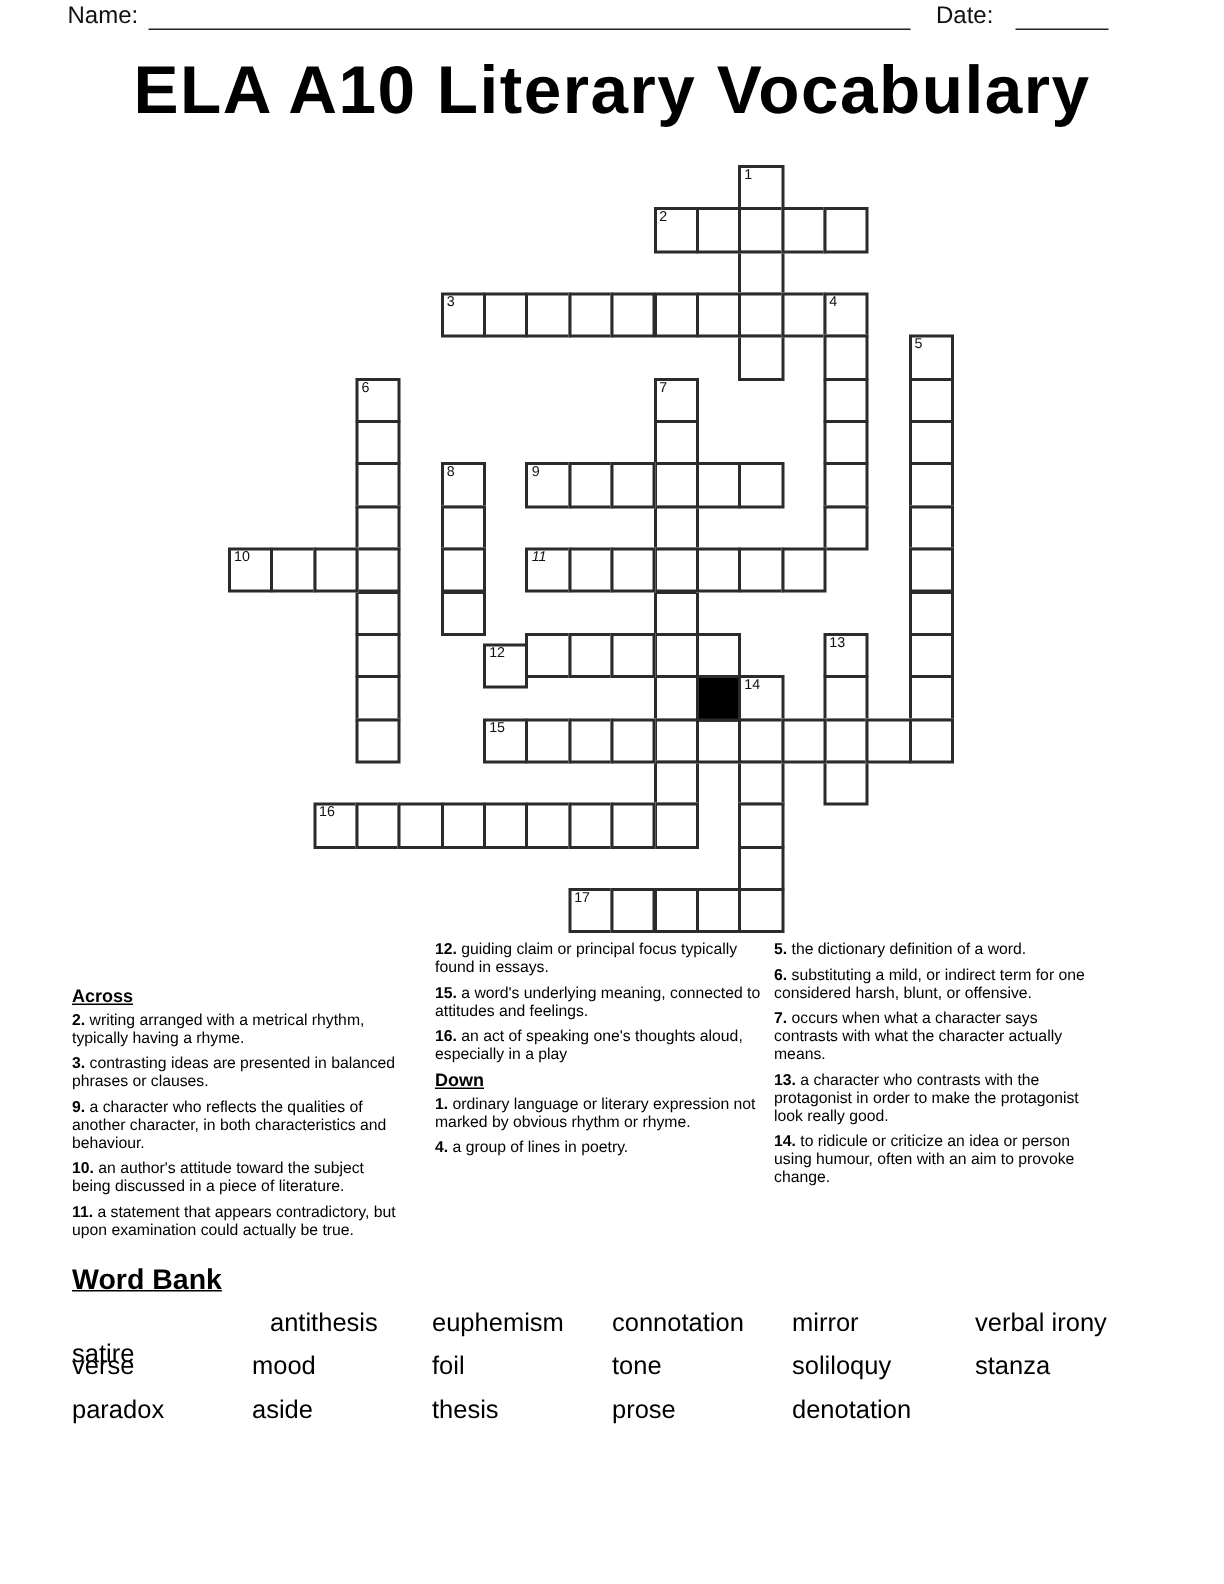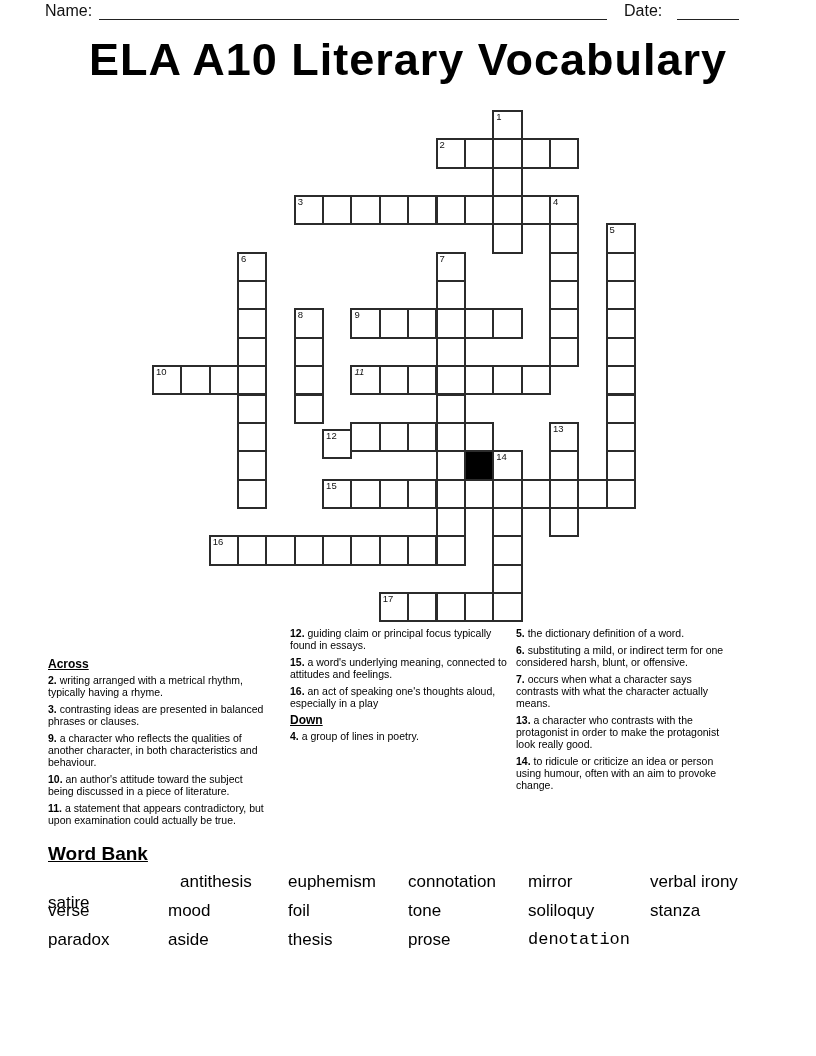--- a/index.html
+++ b/index.html
@@ -214,20 +214,21 @@
     <p class="clue"><b>3.</b> contrasting ideas are presented in balanced phrases or clauses.</p>
     <p class="clue"><b>9.</b> a character who reflects the qualities of another character, in both characteristics and behaviour.</p>
     <p class="clue"><b>10.</b> an author's attitude toward the subject being discussed in a piece of literature.</p>
     <p class="clue"><b>11.</b> a statement that appears contradictory, but upon examination could actually be true.</p>
   </div>
 <div class="clue-col" id="clue-col-2">
     <p class="clue"><b>12.</b> guiding claim or principal focus typically found in essays.</p>
     <p class="clue"><b>15.</b> a word's underlying meaning, connected to attitudes and feelings.</p>
     <p class="clue"><b>16.</b> an act of speaking one's thoughts aloud, especially in a play</p>
     <div class="clue-header">Down</div>
+    <p class="clue"><b>1.</b> ordinary language or literary expression not marked by obvious rhythm or rhyme.</p>
     <p class="clue"><b>4.</b> a group of lines in poetry.</p>
   </div>
 <div class="clue-col" id="clue-col-3">
     <p class="clue"><b>5.</b> the dictionary definition of a word.</p>
     <p class="clue"><b>6.</b> substituting a mild, or indirect term for one considered harsh, blunt, or offensive.</p>
     <p class="clue"><b>7.</b> occurs when what a character says contrasts with what the character actually means.</p>
     <p class="clue"><b>13.</b> a character who contrasts with the protagonist in order to make the protagonist look really good.</p>
     <p class="clue"><b>14.</b> to ridicule or criticize an idea or person using humour, often with an aim to provoke change.</p>
   </div>
 
@@ -242,14 +243,14 @@
     <span class="wb-word" style="left: 0px; top: 29px;">verse</span>
     <span class="wb-word" style="left: 120px; top: 29px;">mood</span>
     <span class="wb-word" style="left: 240px; top: 29px;">foil</span>
     <span class="wb-word" style="left: 360px; top: 29px;">tone</span>
     <span class="wb-word" style="left: 480px; top: 29px;">soliloquy</span>
     <span class="wb-word" style="left: 602px; top: 29px;">stanza</span>
     <span class="wb-word" style="left: 0px; top: 58px;">paradox</span>
     <span class="wb-word" style="left: 120px; top: 58px;">aside</span>
     <span class="wb-word" style="left: 240px; top: 58px;">thesis</span>
     <span class="wb-word" style="left: 360px; top: 58px;">prose</span>
-    <span class="wb-word" style="left: 480px; top: 58px; font-family: Liberation Mono, monospace;">denotation</span>
+    <span class="wb-word" style="left: 480px; top: 58px;">denotation</span>
   </div>
 
 </body></html>

